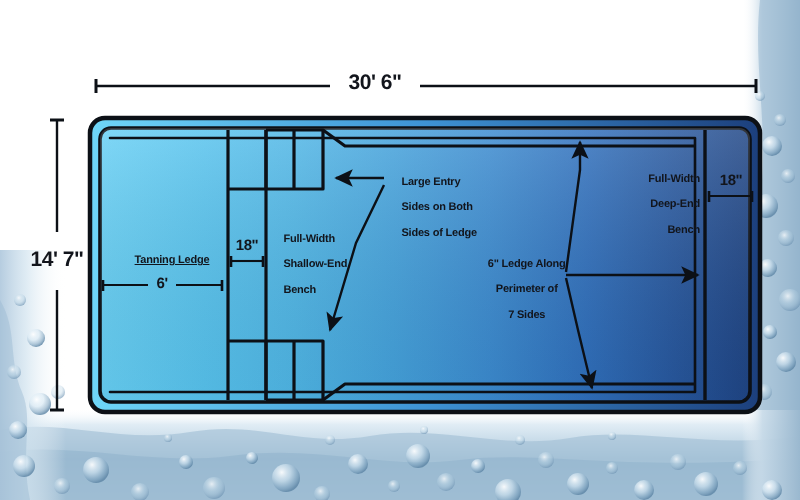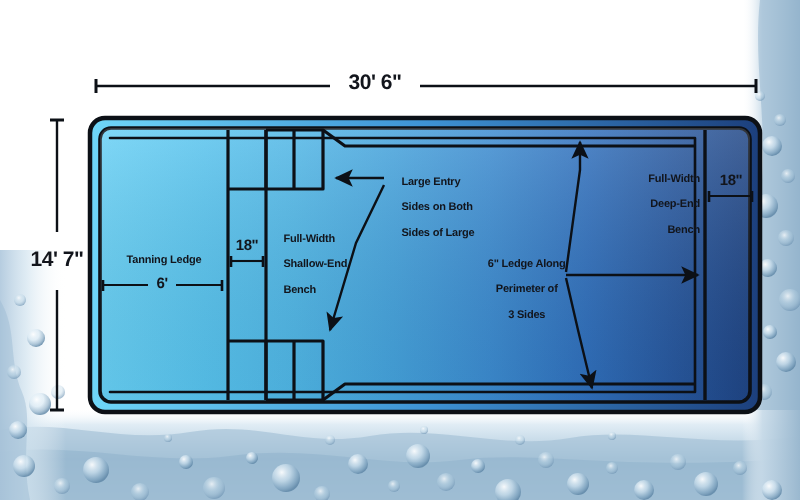--- a/index.html
+++ b/index.html
@@ -272,41 +272,41 @@
       <g>
         <path d="M566,278 L578,330 L592,388" marker-end="url(#ah)"></path>
       </g>
     </g>
   </svg>
 
   <div class="lbl dim c" style="left:330px; top:71px; width:90px;">30' 6"</div>
 
   <div class="lbl dim c" style="left:10px; top:248px; width:94px;">14' 7"</div>
 
-  <div class="lbl note c" style="left:104px; top:254px; width:120px;">Tanning Ledge</div>
+  <div class="lbl note c" style="left:112px; top:254px; width:120px;text-decoration:underline;">Tanning Ledge</div>
   <div class="lbl dim-sm c" style="left:143px; top:275px; width:38px;">6'</div>
 
   <div class="lbl dim-sm c" style="left:227px; top:237px; width:40px;">18"</div>
 
   <div class="lbl note l" style="left:272px; top:220px; width:110px;">
     <span>Full-Width</span><br>
     <span>Shallow-End</span><br>
     <span>Bench</span>
   </div>
 
   <div class="lbl note l" style="left:390px; top:163px; width:118px;">
     <span>Large Entry</span><br>
     <span>Sides on Both</span><br>
-    <span>Sides of Large</span>
+    <span>Sides of Ledge</span>
   </div>
 
   <div class="lbl note c" style="left:460px; top:245px; width:122px;">
     <span>6" Ledge Along</span><br>
     <span>Perimeter of</span><br>
-    <span>3 Sides</span>
+    <span>7 Sides</span>
   </div>
 
   <div class="lbl note r" style="left:600px; top:160px; width:100px;">
     <span>Full-Width</span><br>
     <span>Deep-End</span><br>
     <span>Bench</span>
   </div>
 
   <div class="lbl dim-sm c" style="left:711px; top:172px; width:40px;">18"</div>
 

